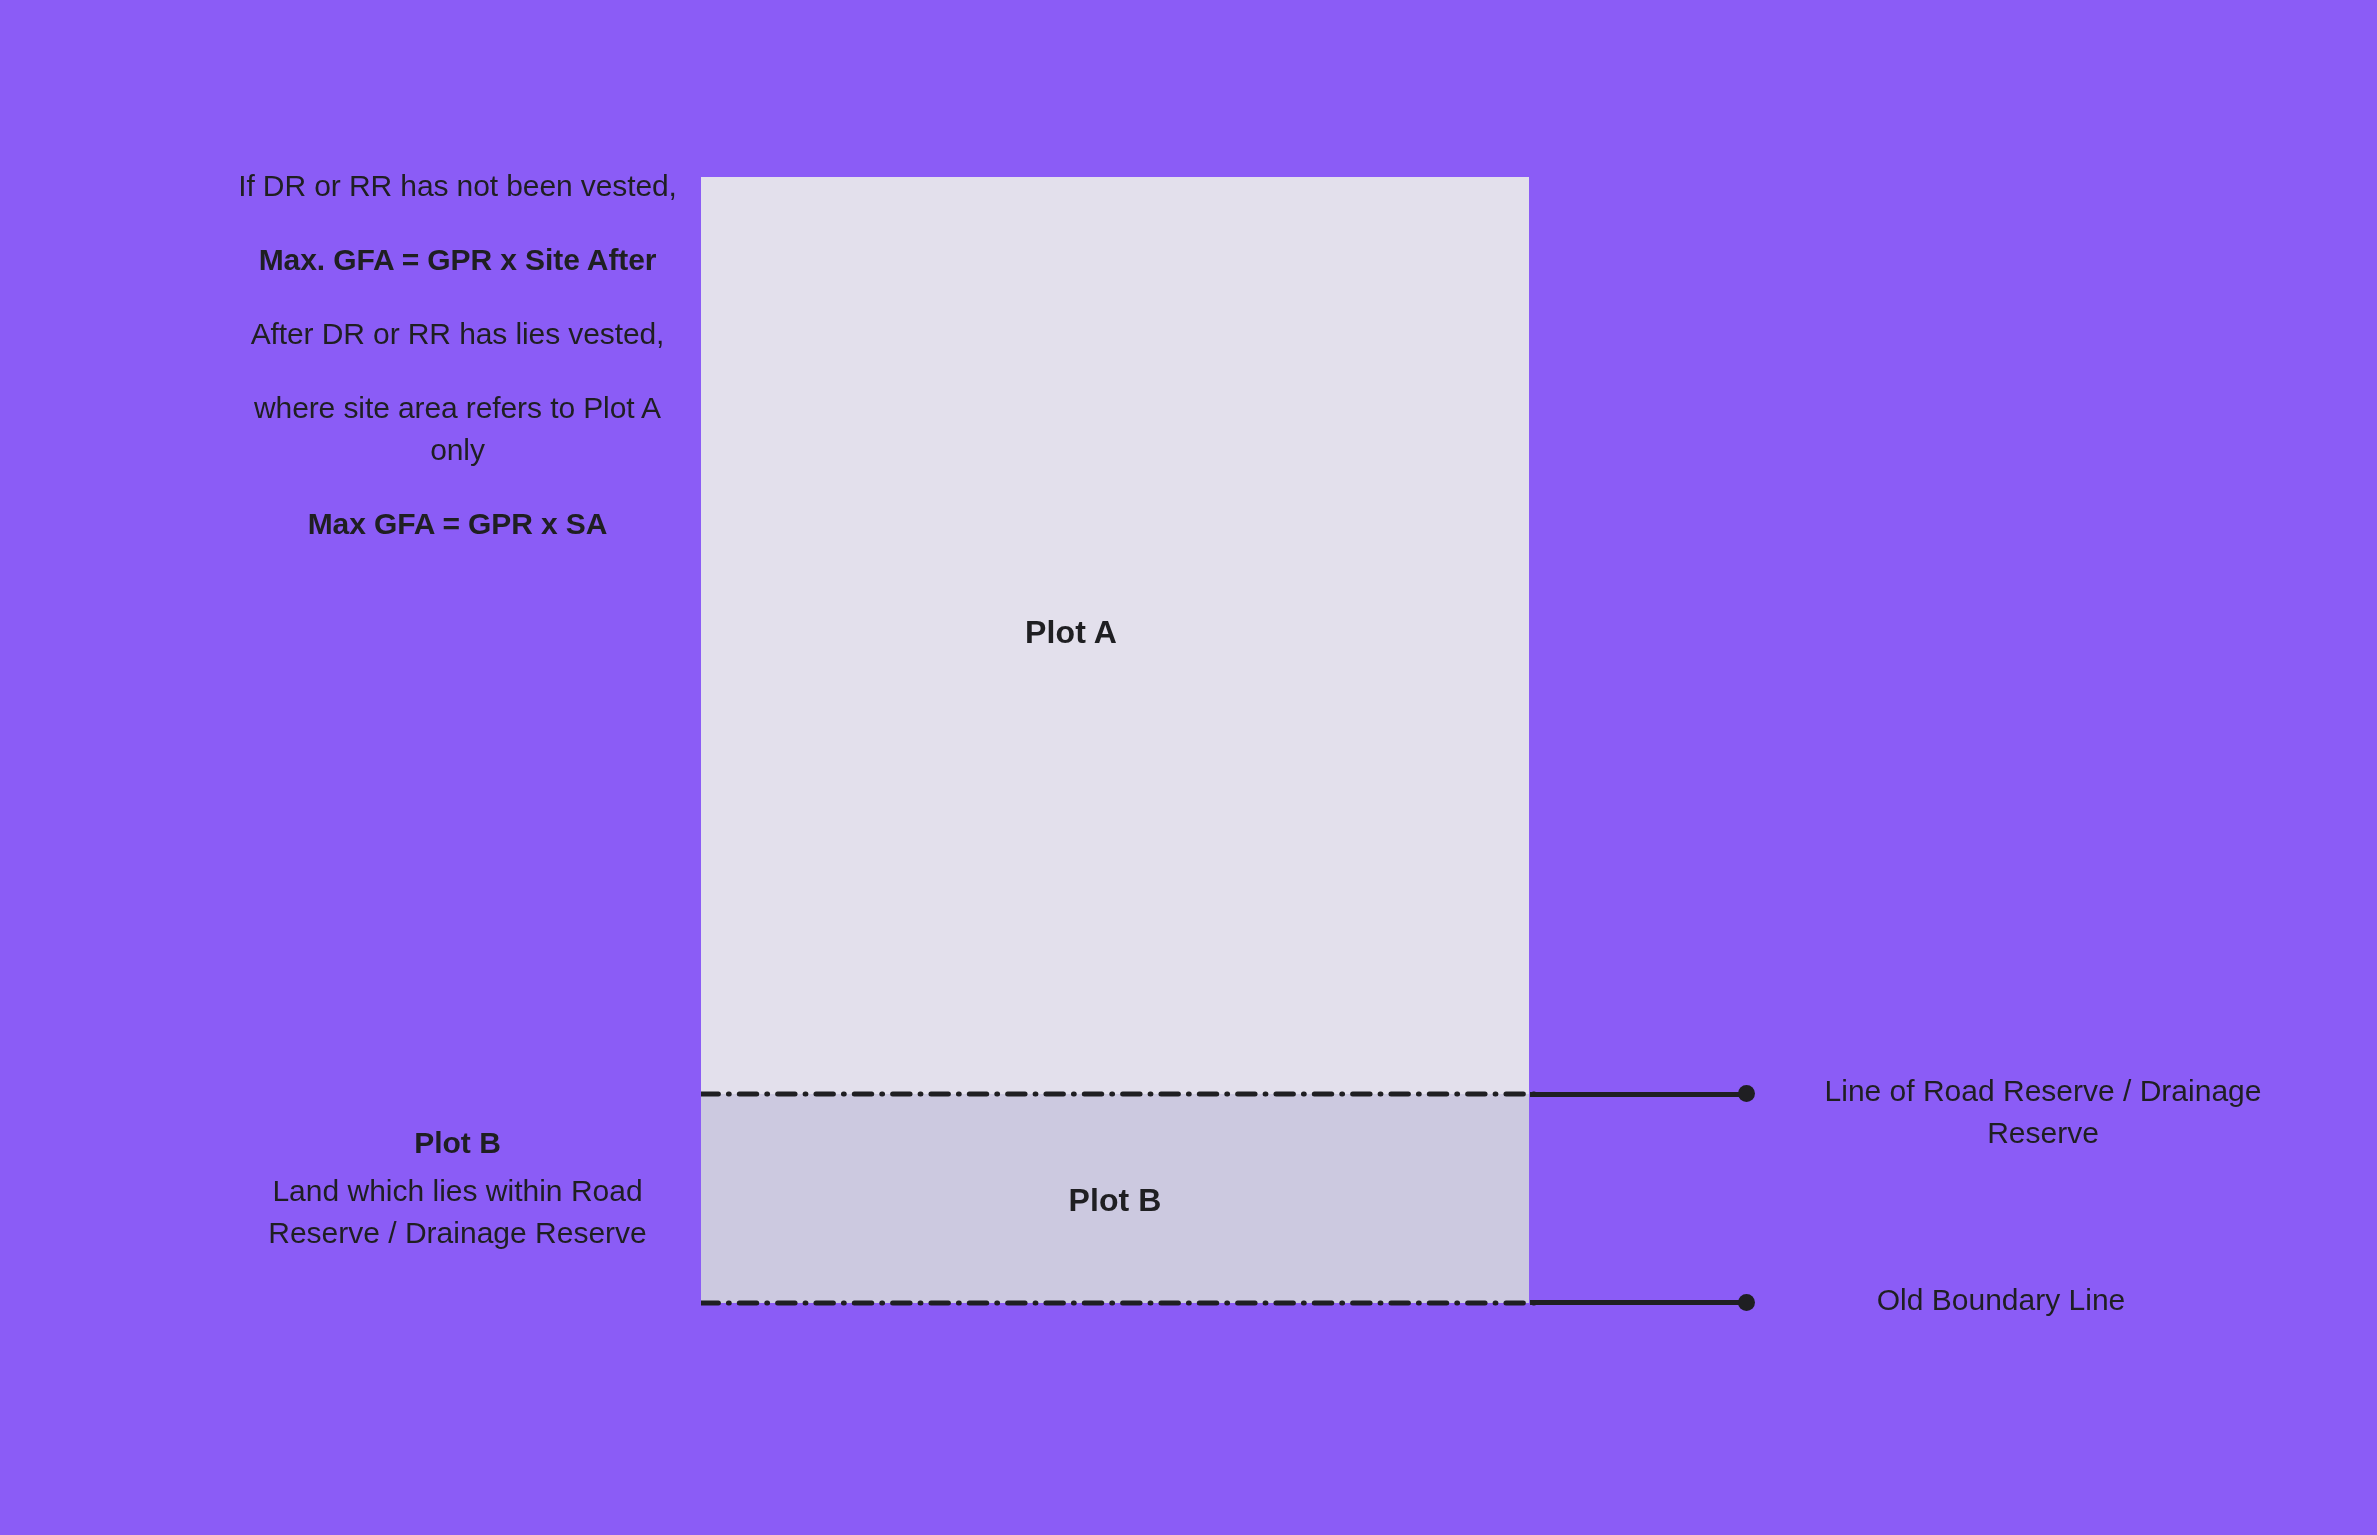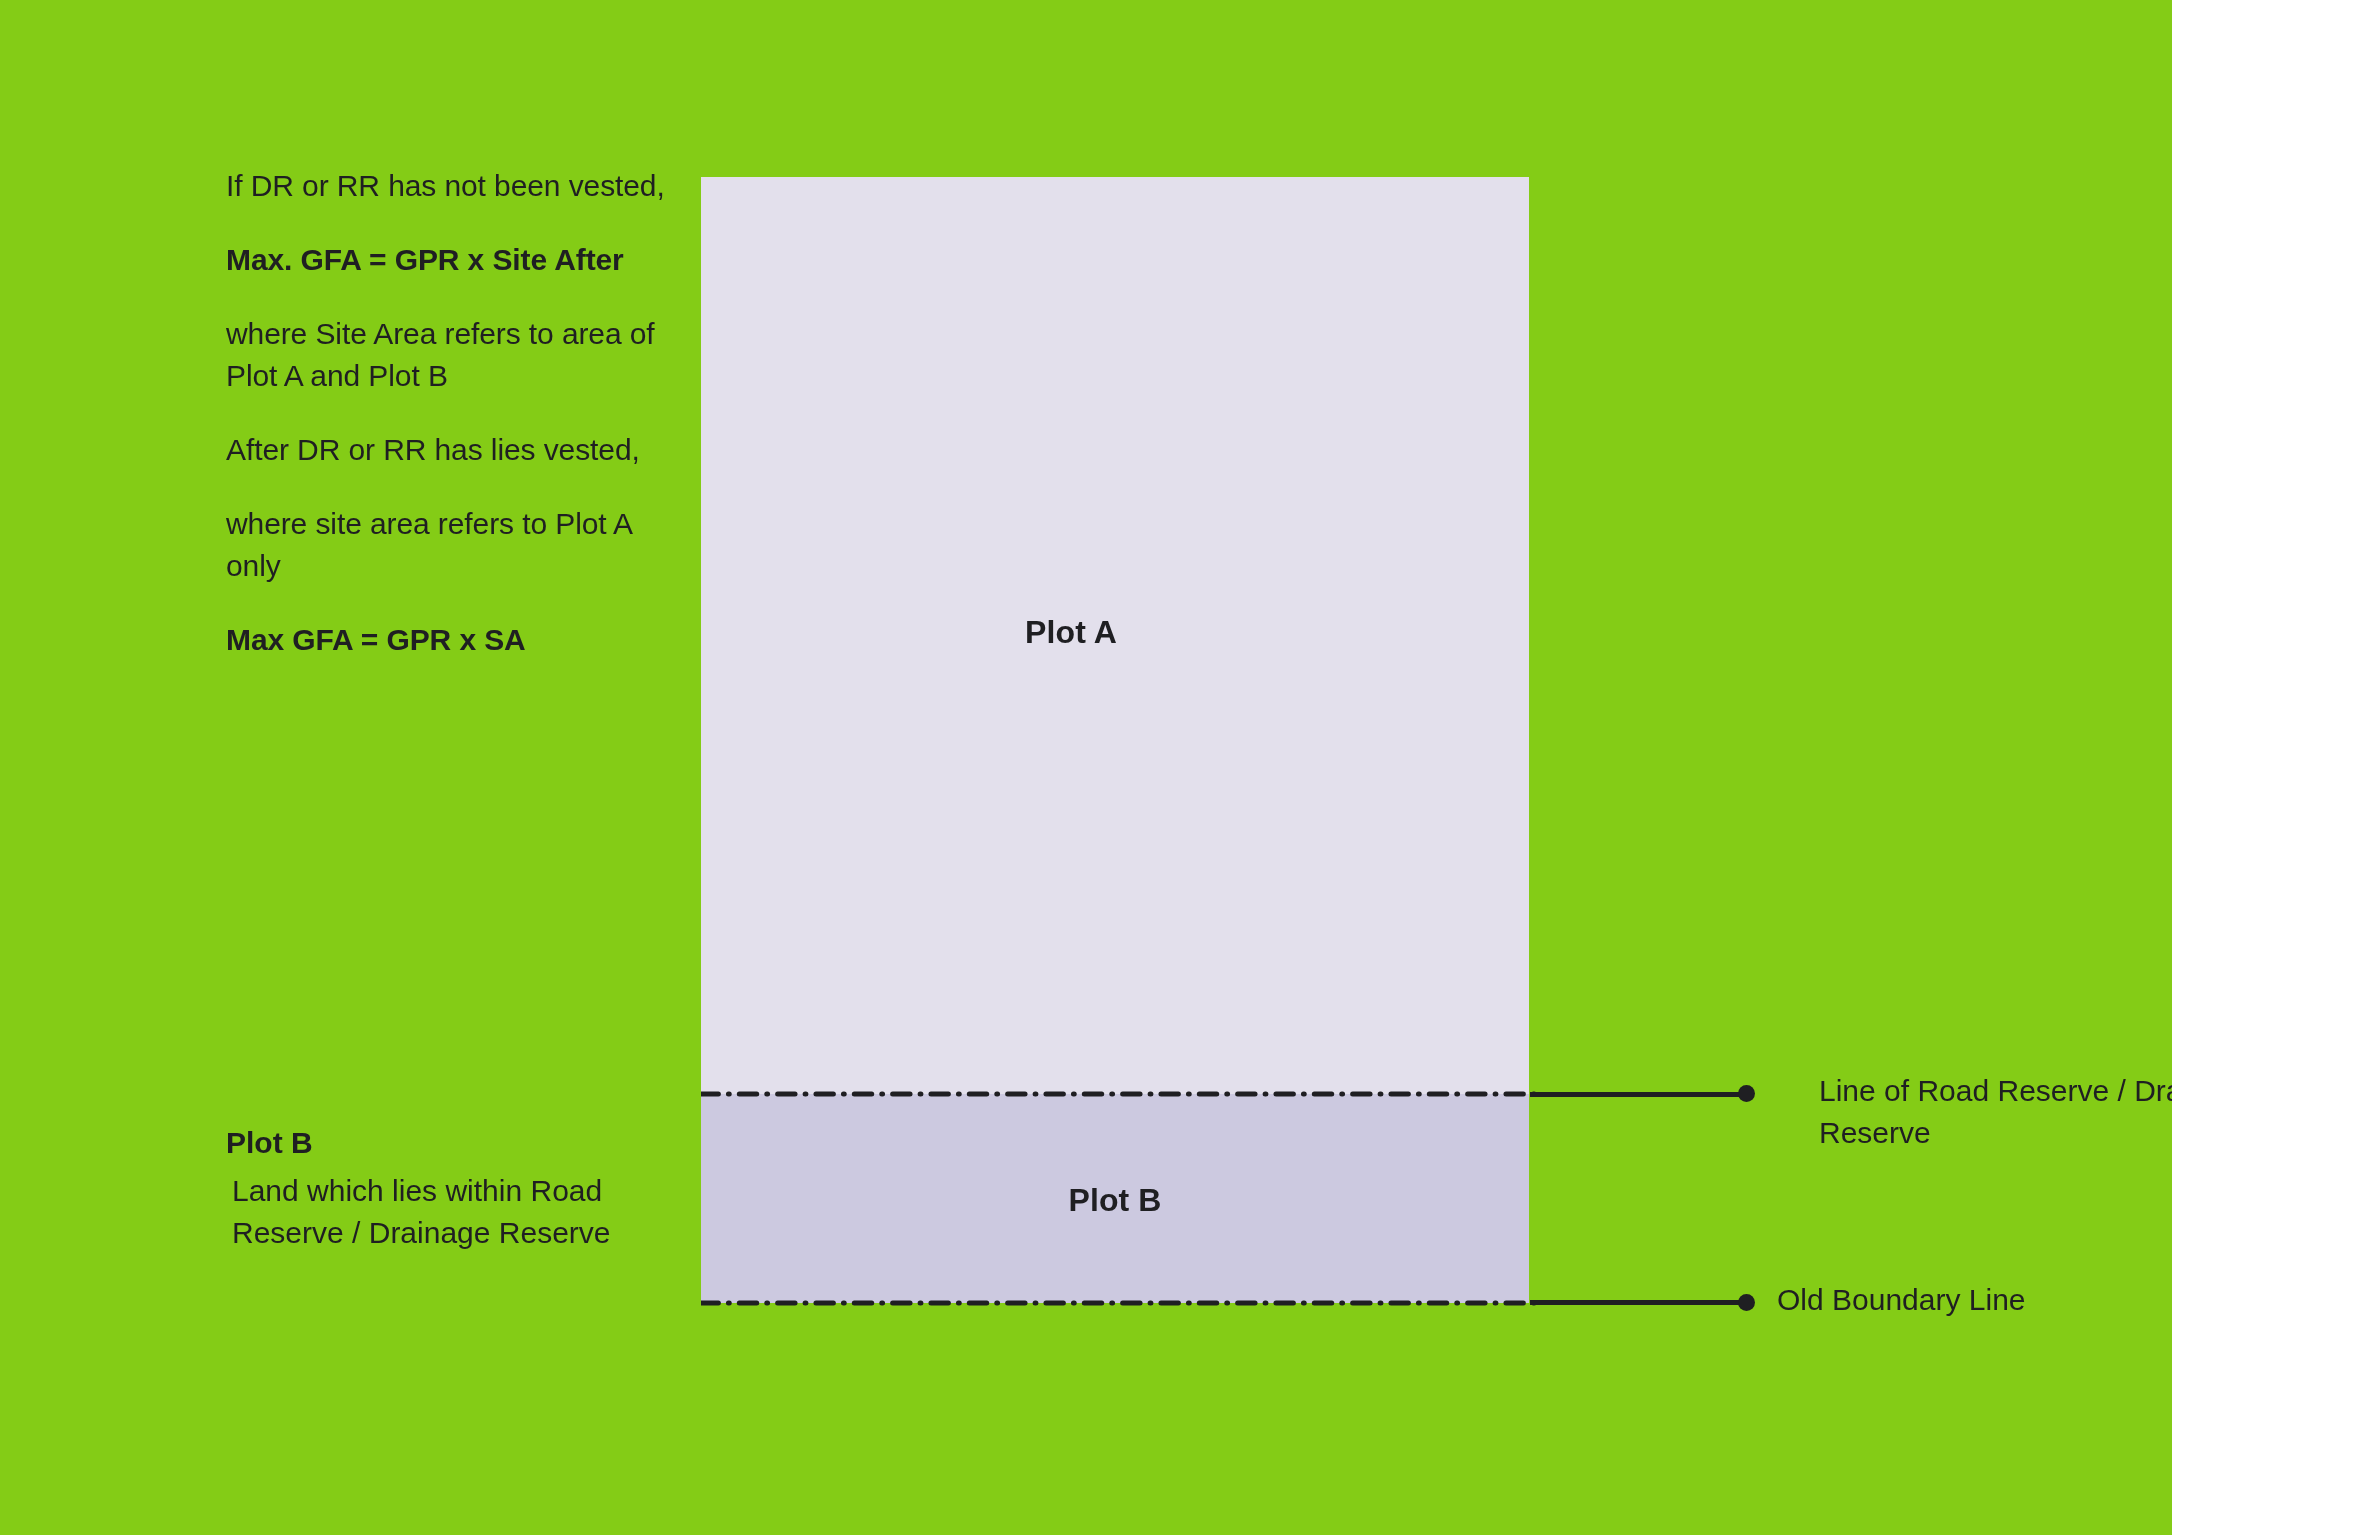--- a/index.html
+++ b/index.html
@@ -8,24 +8,25 @@
     padding: 0;
     background: #ffffff;
   }
   body {
     font-family: "Liberation Sans", "DejaVu Sans", sans-serif;
     color: #1f1f22;
   }
 
   #canvas {
     position: relative;
-    width: 2172px;
+    width: 2377px;
     height: 1535px;
-    background: #84cc16;
+    background: #8b5cf6;
     overflow: hidden;
+    text-align: center;
   }
 
   
   .left-column {
     position: absolute;
     left: 226px;
     top: 165px;
     width: 463px;
   }
   .para {
@@ -134,21 +135,20 @@
 </head>
 <body>
 
 <div id="canvas">
 
   <div class="left-column">
     <p class="para">If DR or RR has not been vested,</p>
 
     <p class="para bold">Max. GFA = GPR x Site After</p>
 
-    <p class="para">where Site Area refers to area of Plot A and Plot B</p>
 
     <p class="para">After DR or RR has lies vested,</p>
 
     <p class="para">where site area refers to Plot A only</p>
 
     <p class="para bold">Max GFA = GPR x SA</p>
   </div>
 
   <div class="plotb-note">
     <div class="heading">Plot B</div>

